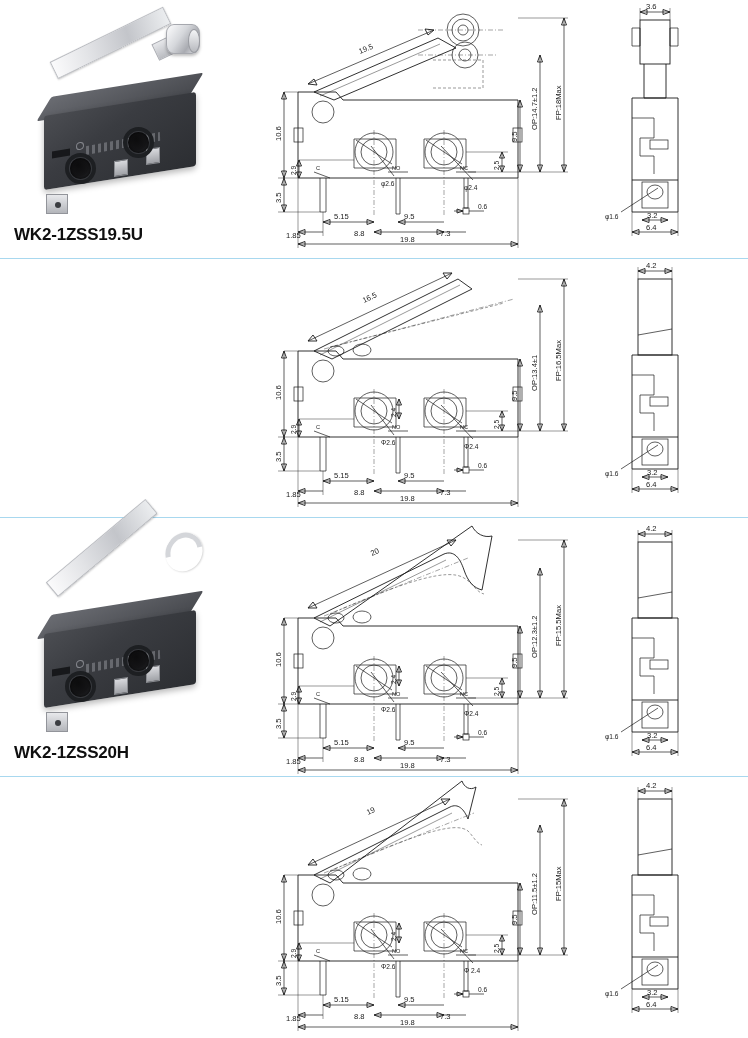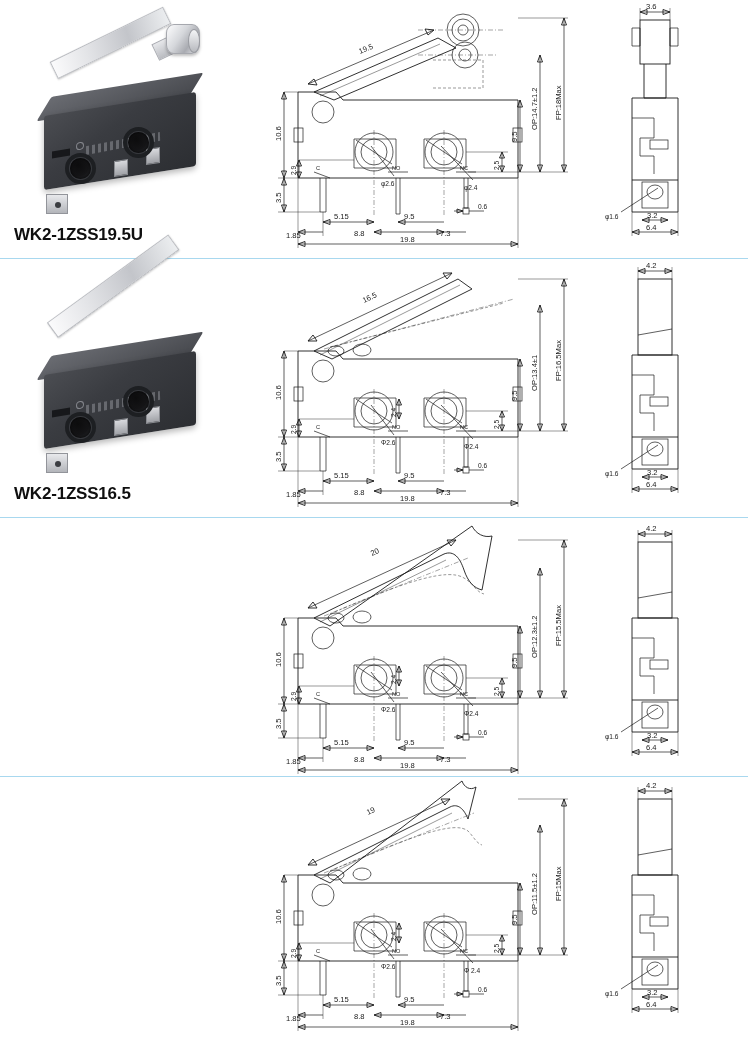--- a/index.html
+++ b/index.html
@@ -331,38 +331,20 @@
         <path class="lnw" d="M44 232 l7 -2.5 l0 5 Z"></path>
         <path class="lnw" d="M90 232 l-7 -2.5 l0 5 Z"></path>
         <text class="dim" x="58" y="230">6.4</text>
         <path class="thin" d="M44 212 L44 236"></path>
         <path class="thin" d="M90 212 L90 236"></path>
       </svg>
     </div>
   </div>
 
   <div class="row">
-    <div class="photo-col">
-      <div class="photo-stage">
-        <div class="lever" style="left:40px; top:52px; width:150px; height:19px; transform-origin:left bottom; transform:rotate(-36deg);"></div>
-        <div class="sw-top"></div>
-        <div class="sw-body"></div>
-        <div class="sw-print"></div>
-        <div class="sw-dot"></div>
-        <div class="sw-slot"></div>
-        <div class="sw-term term-2"></div>
-        <div class="sw-term term-3"></div>
-        <div class="sw-ring ring-b"></div>
-        <div class="sw-hole hole-b"></div>
-        <div class="sw-ring ring-a"></div>
-        <div class="sw-hole hole-a"></div>
-        <div class="sw-pin"></div>
-      </div>
-      <div class="model-label">WK2-1ZSS16.5</div>
-    </div>
 
     <div class="draw-col">
       <svg width="320" height="259" viewBox="0 0 320 259">
         <path class="lnw" d="M30 100 L30 178 L250 178 L250 100 L75 100 L68 92 L30 92 Z"></path>
         <circle class="ln" cx="55" cy="112" r="11"></circle>
         <rect class="ln" x="26" y="128" width="9" height="14"></rect>
         <rect class="ln" x="245" y="128" width="9" height="14"></rect>
         <circle class="ln" cx="106" cy="152" r="19"></circle>
         <circle class="ln" cx="106" cy="152" r="13"></circle>
         <path class="ln" d="M88 140 L124 164"></path>
@@ -496,20 +478,39 @@
         <path class="lnw" d="M44 230 l7 -2.5 l0 5 Z"></path>
         <path class="lnw" d="M90 230 l-7 -2.5 l0 5 Z"></path>
         <text class="dim" x="58" y="228">6.4</text>
         <path class="thin" d="M44 210 L44 234"></path>
         <path class="thin" d="M90 210 L90 234"></path>
       </svg>
     </div>
   </div>
 
   <div class="row">
+    <div class="photo-col">
+      <div class="photo-stage">
+        <div class="lever" style="left:40px; top:52px; width:130px; height:19px; transform-origin:left bottom; transform:rotate(-40deg);"></div>
+        <div class="hook hook-big"></div>
+        <div class="sw-top"></div>
+        <div class="sw-body"></div>
+        <div class="sw-print"></div>
+        <div class="sw-dot"></div>
+        <div class="sw-slot"></div>
+        <div class="sw-term term-2"></div>
+        <div class="sw-term term-3"></div>
+        <div class="sw-ring ring-b"></div>
+        <div class="sw-hole hole-b"></div>
+        <div class="sw-ring ring-a"></div>
+        <div class="sw-hole hole-a"></div>
+        <div class="sw-pin"></div>
+      </div>
+      <div class="model-label">WK2-1ZSS20H</div>
+    </div>
 
     <div class="draw-col">
       <svg width="320" height="259" viewBox="0 0 320 259">
         <path class="lnw" d="M30 108 L30 186 L250 186 L250 108 L75 108 L68 100 L30 100 Z"></path>
         <circle class="ln" cx="55" cy="120" r="11"></circle>
         <rect class="ln" x="26" y="136" width="9" height="14"></rect>
         <rect class="ln" x="245" y="136" width="9" height="14"></rect>
         <circle class="ln" cx="106" cy="160" r="19"></circle>
         <circle class="ln" cx="106" cy="160" r="13"></circle>
         <path class="ln" d="M88 148 L124 172"></path>

